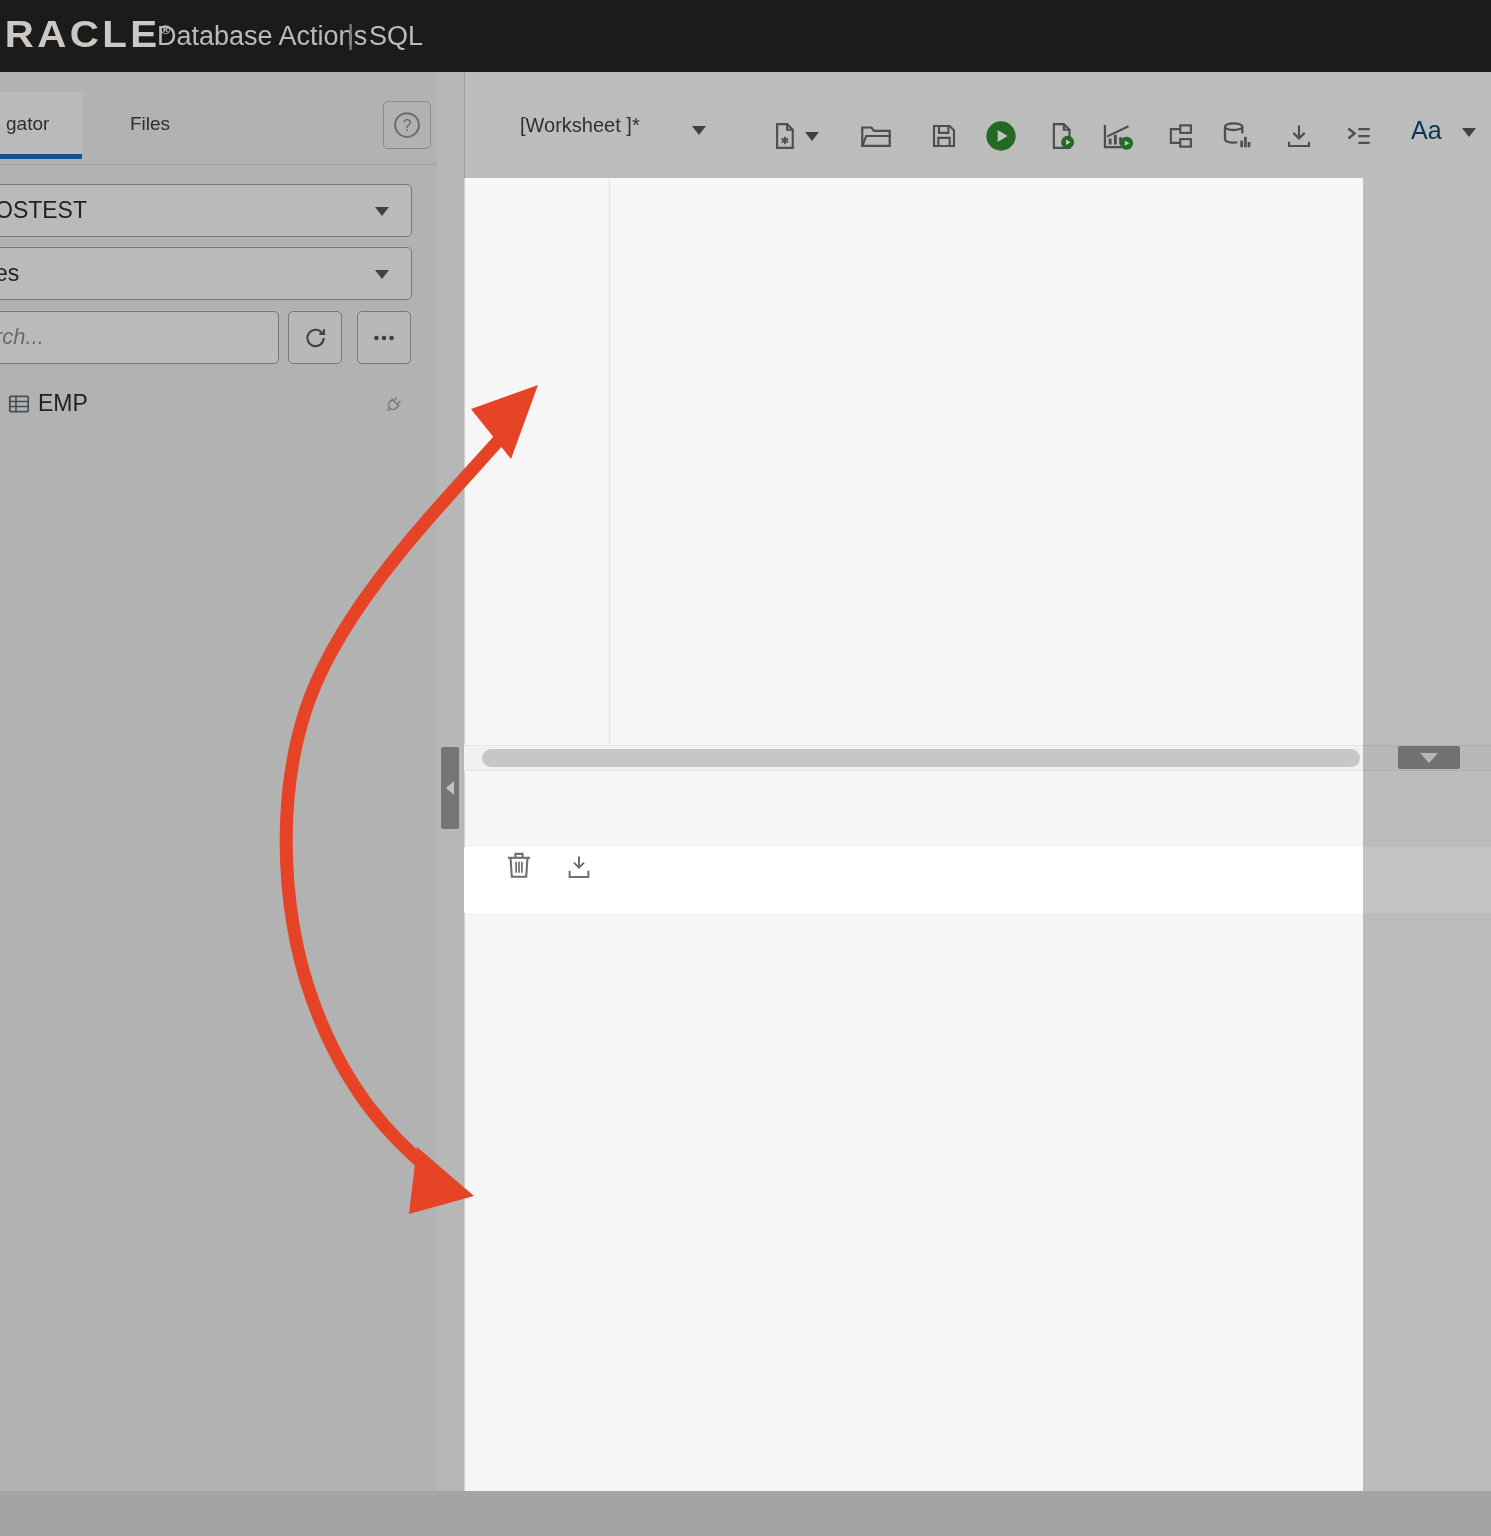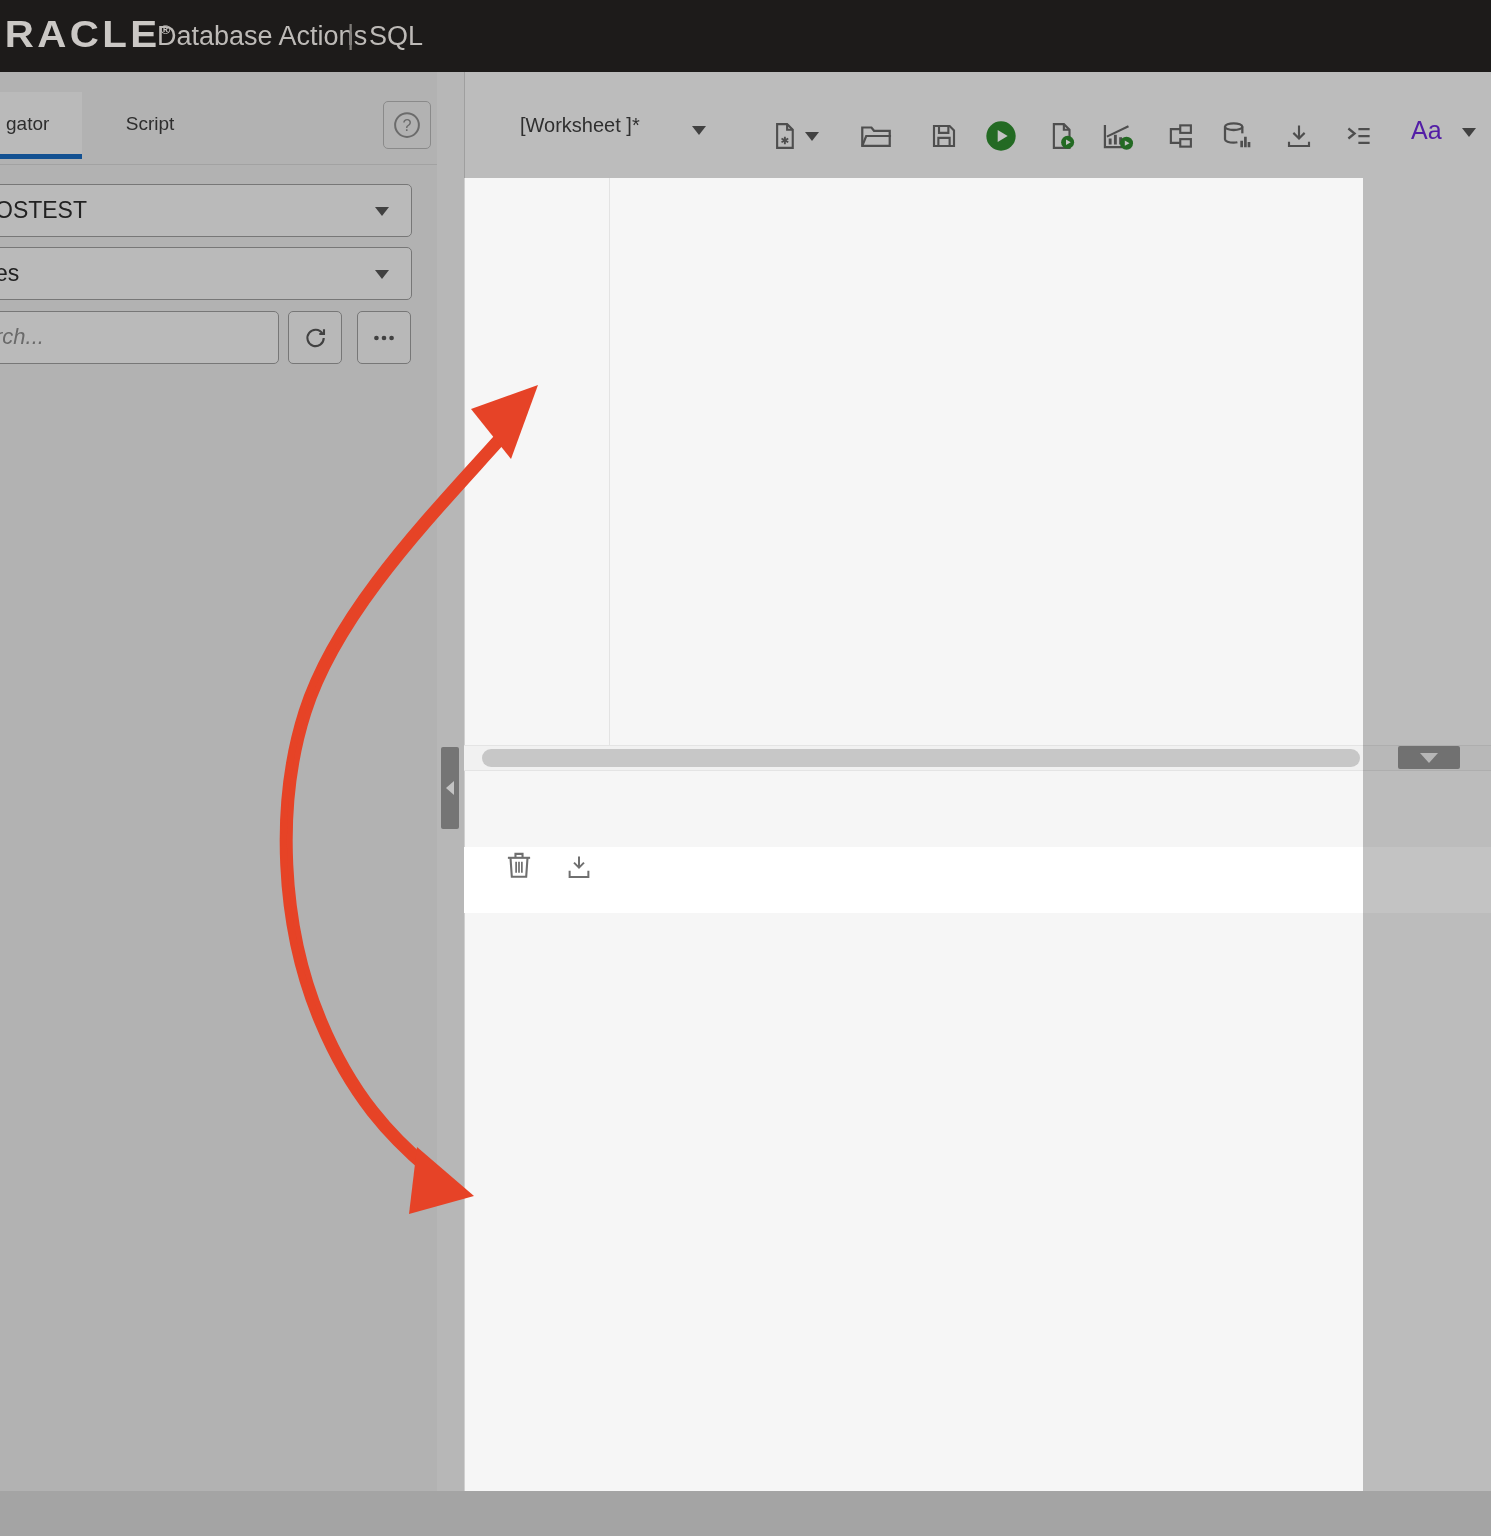--- a/index.html
+++ b/index.html
@@ -49,21 +49,21 @@
 
   
   #main { left:464px; top:72px; width:1027px; height:1419px; background:#f6f6f6;
           border-left:1px solid #d0d0d0; z-index:1; }
   #toolbar { left:464px; top:72px; width:1027px; height:106px; z-index:1; }
   #ws-label { left:56px; top:42px; font-size:20px; color:#3e3e3e; white-space:nowrap; }
   #ws-caret { left:228px; top:54px; }
   .tbi { top:46px; width:36px; height:36px; display:flex; align-items:center; justify-content:center; }
   .caret { width:0; height:0; border-left:7px solid transparent; border-right:7px solid transparent;
            border-top:9px solid #555; }
-  #font-label { left:947px; top:44px; font-size:25px; color:#6d28d9; }
+  #font-label { left:947px; top:44px; font-size:25px; color:#0c4a6e; }
   #font-caret { left:998px; top:56px; }
 
   
   #editor { left:464px; top:178px; width:1027px; height:567px; background:#ffffff; overflow:hidden; }
   #gutter-sep { left:609px; top:178px; width:1px; height:567px; background:#e3e3e3; z-index:2; }
   .ln { position:absolute; left:0px; width:92px; text-align:right;
         font-family:"DejaVu Sans Mono", monospace; font-size:19px; color:#40718e; }
   .ln.cur { color:#1d3d6b; font-weight:bold; }
   .code-row { position:absolute; left:149px; white-space:pre;
               font-family:"DejaVu Sans Mono", monospace; font-size:19px; color:#1a1a1a; }
@@ -119,21 +119,21 @@
     <div id="tb-product" class="abs">Database Actions</div>
     <div id="tb-sep" class="abs">|</div>
     <div id="tb-ctx" class="abs">SQL</div>
   </div>
 
   <div id="sidebar" class="abs">
     <div id="tab-navigator" class="abs side-tab">
       <span>gator</span>
     </div>
     <div id="tab-files" class="abs side-tab">
-      <span>Script</span>
+      <span>Files</span>
     </div>
     <div id="nav-underline" class="abs"></div>
     <div id="help-btn" class="abs">
       <svg class="icon" width="30" height="30" viewBox="0 0 24 24">
         <circle cx="12" cy="12" r="9.5" fill="none" stroke="#8d8d8d" stroke-width="1.6"></circle>
         <text x="12" y="16.5" font-size="13" fill="#8d8d8d" text-anchor="middle" font-family="Liberation Sans, sans-serif">?</text>
       </svg>
     </div>
     <div id="sidebar-body-line" class="abs"></div>
 
@@ -156,20 +156,34 @@
       </svg>
     </div>
     <div id="more-btn" class="abs sq-btn">
       <svg class="icon" width="28" height="28" viewBox="0 0 24 24">
         <circle cx="5.5" cy="12" r="2" fill="#555"></circle>
           <circle cx="12" cy="12" r="2" fill="#555"></circle>
           <circle cx="18.5" cy="12" r="2" fill="#555"></circle>
       </svg>
     </div>
 
+    <div id="emp-row" class="abs">
+      <svg class="icon abs" style="left:6px; top:4px;" width="26" height="26" viewBox="0 0 24 24">
+        <rect x="3.5" y="5" width="17" height="14" rx="1" fill="none" stroke="#5a646e" stroke-width="1.6"></rect>
+        <path d="M3.5 9.6h17M3.5 14.2h17M9.2 5v14" stroke="#5a646e" stroke-width="1.4" fill="none"></path>
+      </svg>
+      <span class="lbl">EMP</span>
+      <svg class="icon abs" style="left:381px; top:6px;" width="24" height="24" viewBox="0 0 24 24">
+        <g transform="rotate(45 12 12)" fill="none" stroke="#a3a3a3" stroke-width="1.6">
+          <path d="M9.5 4v4.5M14.5 4v4.5"></path>
+          <path d="M7.5 8.5h9v3.5a4.5 4.5 0 0 1-9 0z"></path>
+          <path d="M12 16.5V20"></path>
+        </g>
+      </svg>
+    </div>
   </div>
 
   <div id="v-splitter" class="abs"></div>
   <div id="v-handle" class="abs">
     <div class="tri"></div>
   </div>
 
   <div id="main" class="abs"></div>
 
   <div id="toolbar" class="abs">

